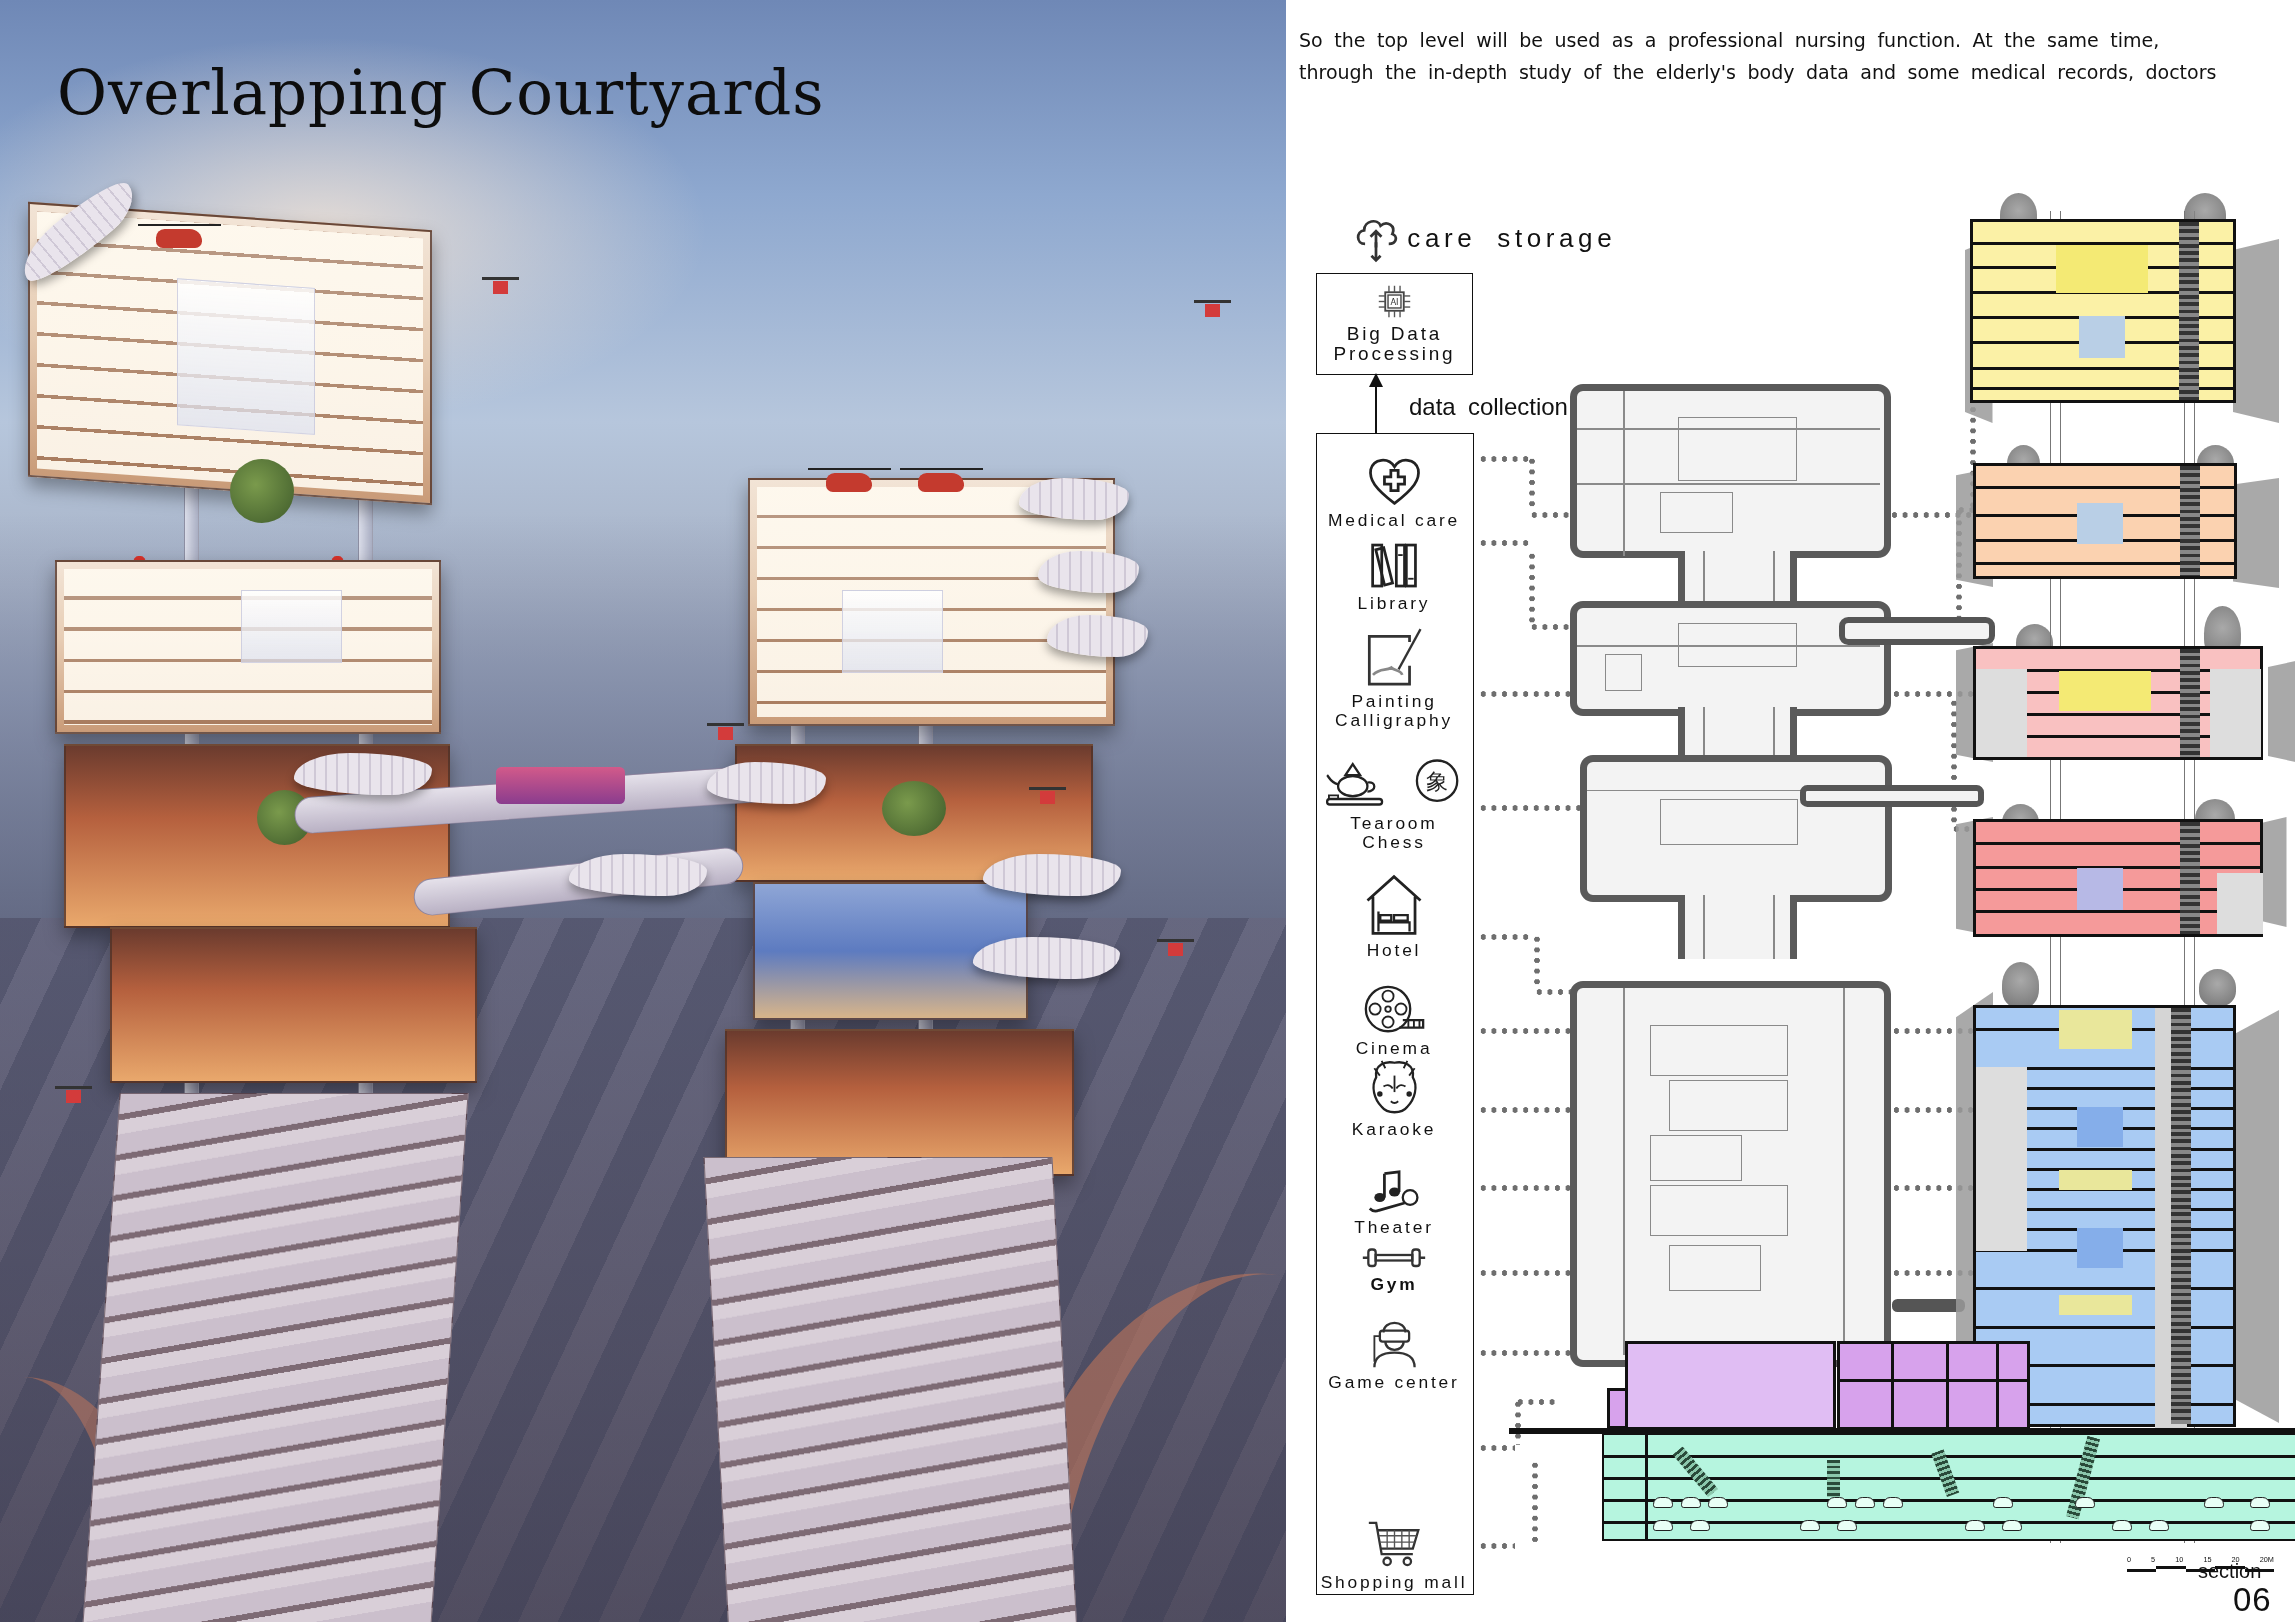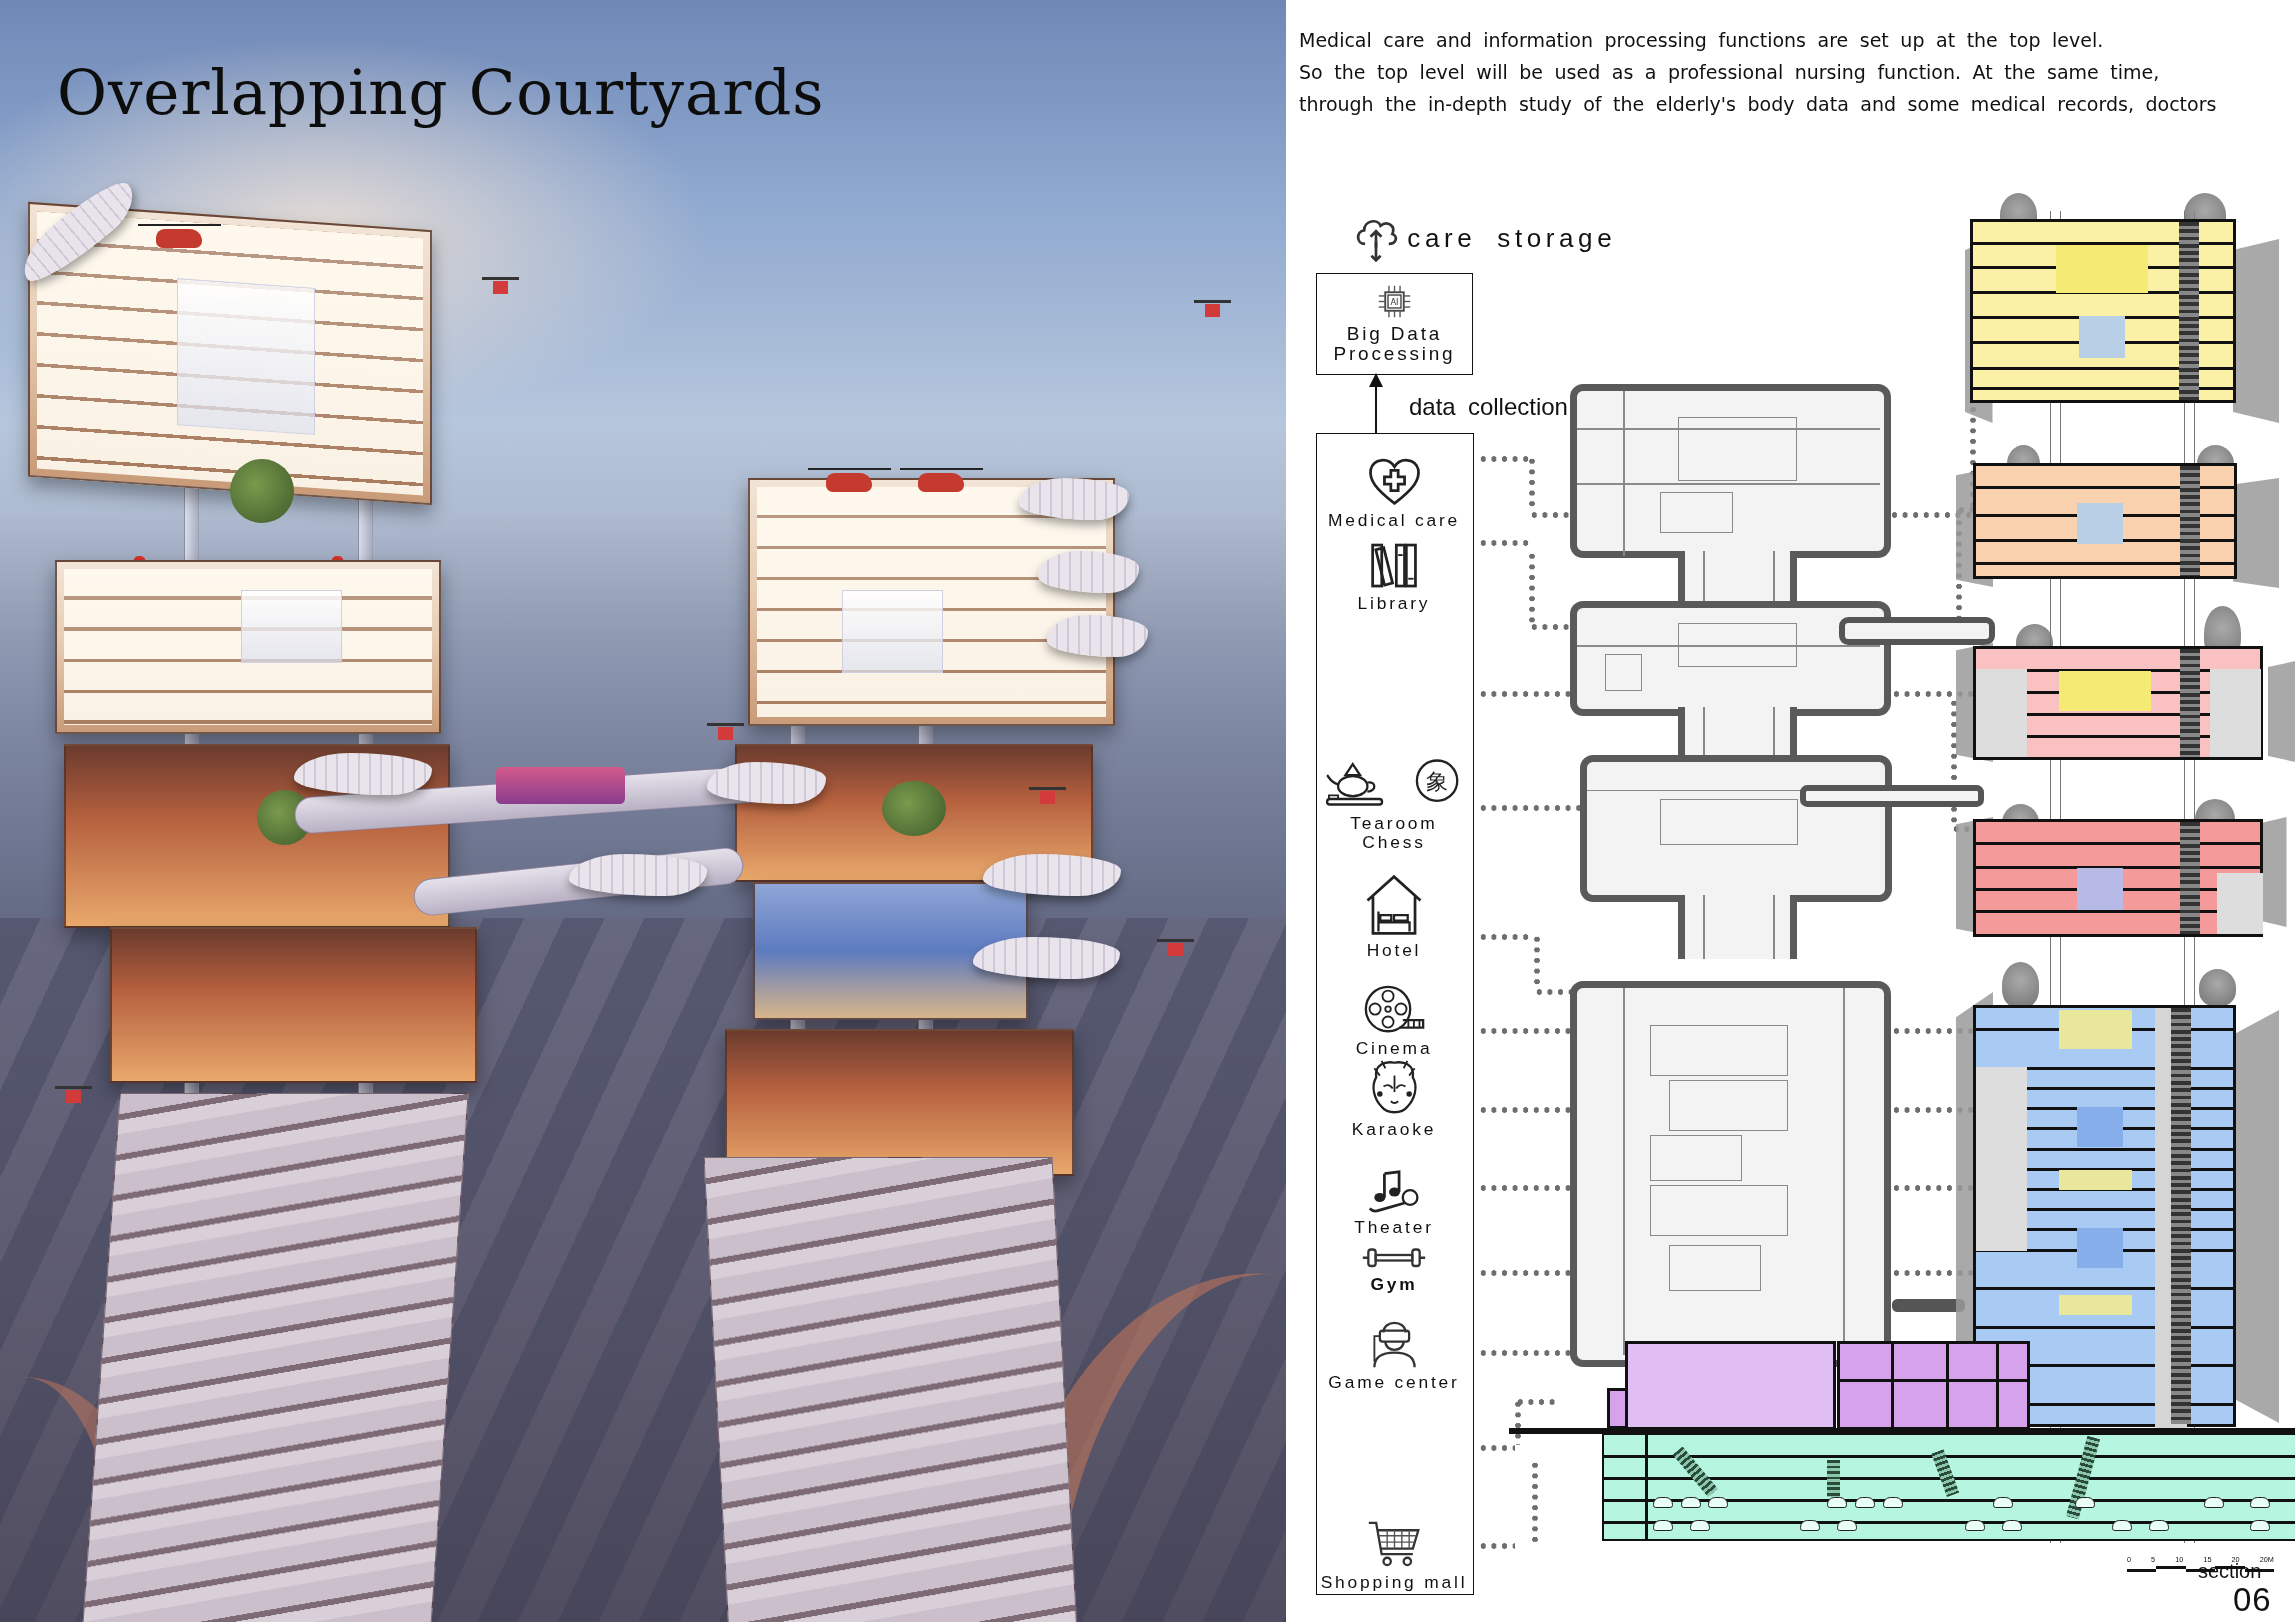--- a/index.html
+++ b/index.html
@@ -254,21 +254,20 @@
   <div class="drone" style="left:55px;top:1084px;">
       <div class="arms"></div>
       <div class="body"></div>
     </div>
 
   <div class="title">Overlapping Courtyards</div>
 </div>
 
 <div class="panel">
   <div class="intro">
-    <p>Medical care and information processing functions are set up at the top level.</p>
     <p>So the top level will be used as a professional nursing function. At the same time,</p>
     <p>through the in-depth study of the elderly's body data and some medical records, doctors</p>
   </div>
 
   <div class="storage">
     <svg width="48" height="51" viewBox="0 0 52 56">
       <path d="M14 34 C4 34 4 20 13 19 C13 8 28 6 31 14 C38 8 48 14 44 23 C50 25 49 34 40 34" fill="none" stroke="#333" stroke-width="3"></path>
       <path d="M26 38 L26 20 M20 26 L26 20 L32 26" fill="none" stroke="#333" stroke-width="3"></path>
       <path d="M26 32 L26 52 M21 47 L26 52 L31 47" fill="none" stroke="#333" stroke-width="3"></path>
     </svg>
@@ -314,20 +313,29 @@
     <div class="prog-item" style="top:108px;">
       <svg width="51" height="48" viewBox="0 0 56 52">
         <rect x="4" y="3" width="10" height="45" fill="none" stroke="#222" stroke-width="3"></rect>
         <rect x="17" y="6" width="9" height="40" fill="none" stroke="#222" stroke-width="3" transform="rotate(-14 21 46)"></rect>
         <rect x="30" y="3" width="9" height="45" fill="none" stroke="#222" stroke-width="3"></rect>
         <rect x="41" y="3" width="10" height="45" fill="none" stroke="#222" stroke-width="3"></rect>
         <line x1="32" y1="14" x2="37" y2="14" stroke="#222" stroke-width="2"></line>
           <line x1="43" y1="40" x2="49" y2="40" stroke="#222" stroke-width="2"></line>
       </svg>
       <span class="lbl">Library</span>
+    </div>
+    <div class="prog-item" style="top:193px;">
+      <svg width="64" height="61" viewBox="0 0 70 66">
+        <path d="M52 16 V10 H8 V62 H52 V42" fill="none" stroke="#333" stroke-width="3"></path>
+        <line x1="40" y1="46" x2="64" y2="2" stroke="#333" stroke-width="2.5"></line>
+        <path d="M12 52 C20 44 26 48 32 44 C36 48 42 46 44 52" fill="none" stroke="#888" stroke-width="3"></path>
+      </svg>
+      <span class="lbl">Painting
+Calligraphy</span>
     </div>
     <div class="prog-item" style="top:321px;">
       <svg width="138" height="55" viewBox="0 0 150 60">
         <path d="M30 10 L38 22 L22 22 Z" fill="none" stroke="#222" stroke-width="2.5"></path>
         <ellipse cx="30" cy="34" rx="16" ry="11" fill="none" stroke="#222" stroke-width="2.5"></ellipse>
         <path d="M14 32 C6 30 4 24 2 22" fill="none" stroke="#222" stroke-width="2.5"></path>
         <path d="M46 30 C56 28 56 40 46 40" fill="none" stroke="#222" stroke-width="2.5"></path>
         <rect x="2" y="48" width="60" height="6" rx="3" fill="none" stroke="#222" stroke-width="2.5"></rect>
         <path d="M4 44 h10 v4 h-10 z" fill="none" stroke="#222" stroke-width="2"></path>
         <circle cx="122" cy="28" r="22" fill="none" stroke="#222" stroke-width="2.5"></circle>

